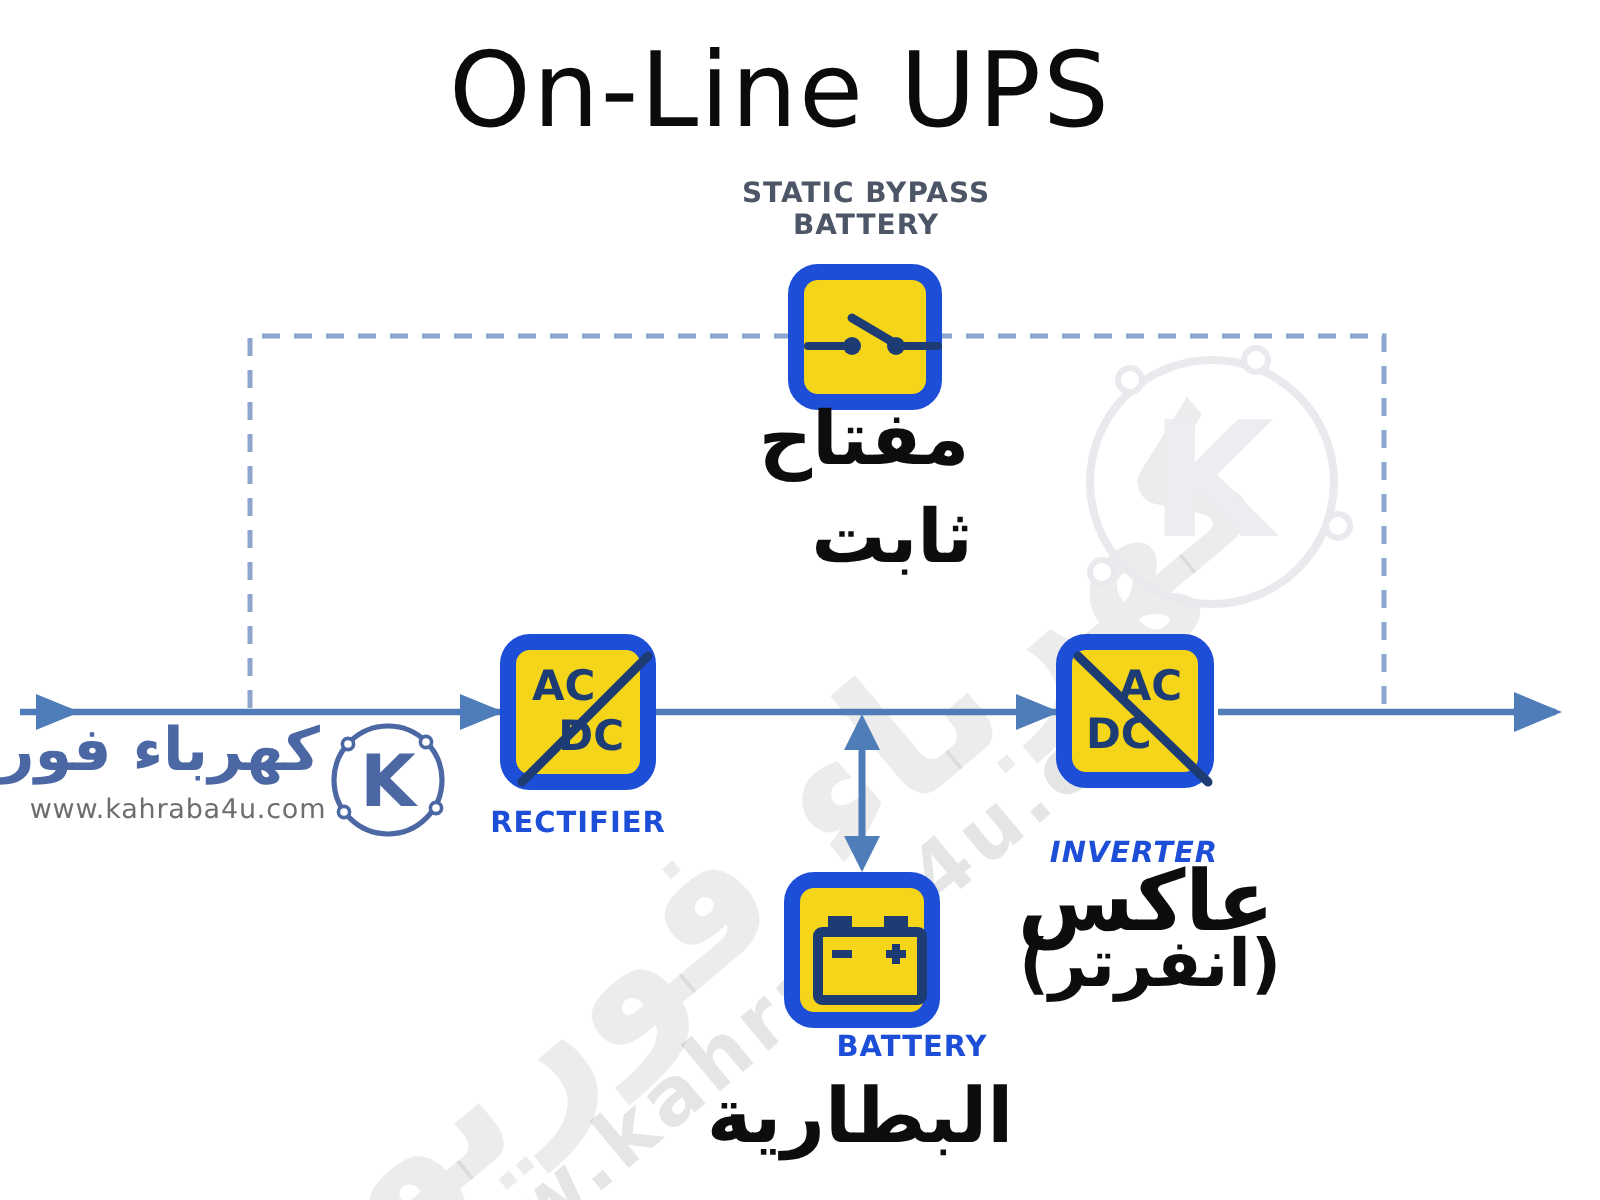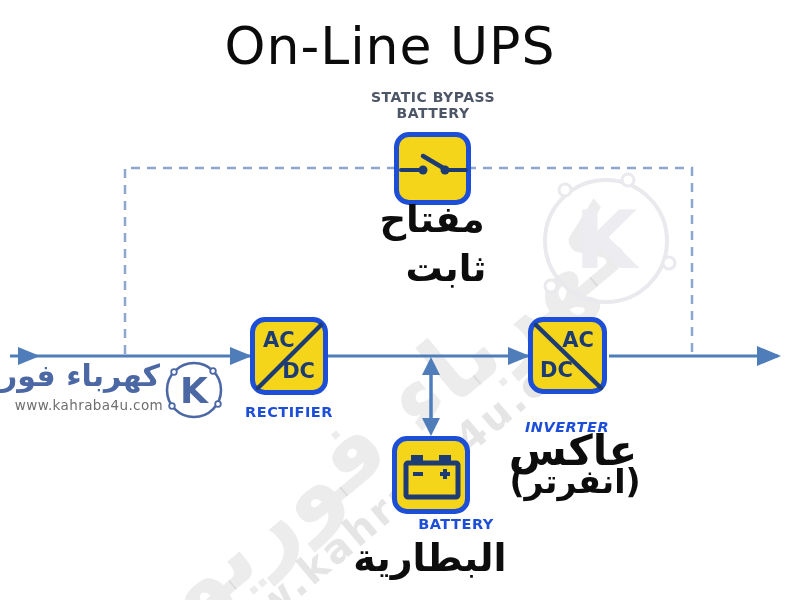--- a/index.html
+++ b/index.html
@@ -38,21 +38,21 @@
     font-size: 52px; font-weight: 400;
     letter-spacing: 1px;
     color: #0b0b0b;
     white-space: nowrap;
   }
 
   
   .comp-box {
     position: absolute;
     background: #F4D51A;
-    border: 5px solid #1d4ed8;
+    border: 8px solid #1d4ed8;
     border-radius: 15px;
     padding-left: 44px;
   }
   .box-ac, .box-dc {
     position: absolute;
     font-size: 21px; font-weight: bold;
     color: #1E3C74;
     line-height: 1;
   }
 

